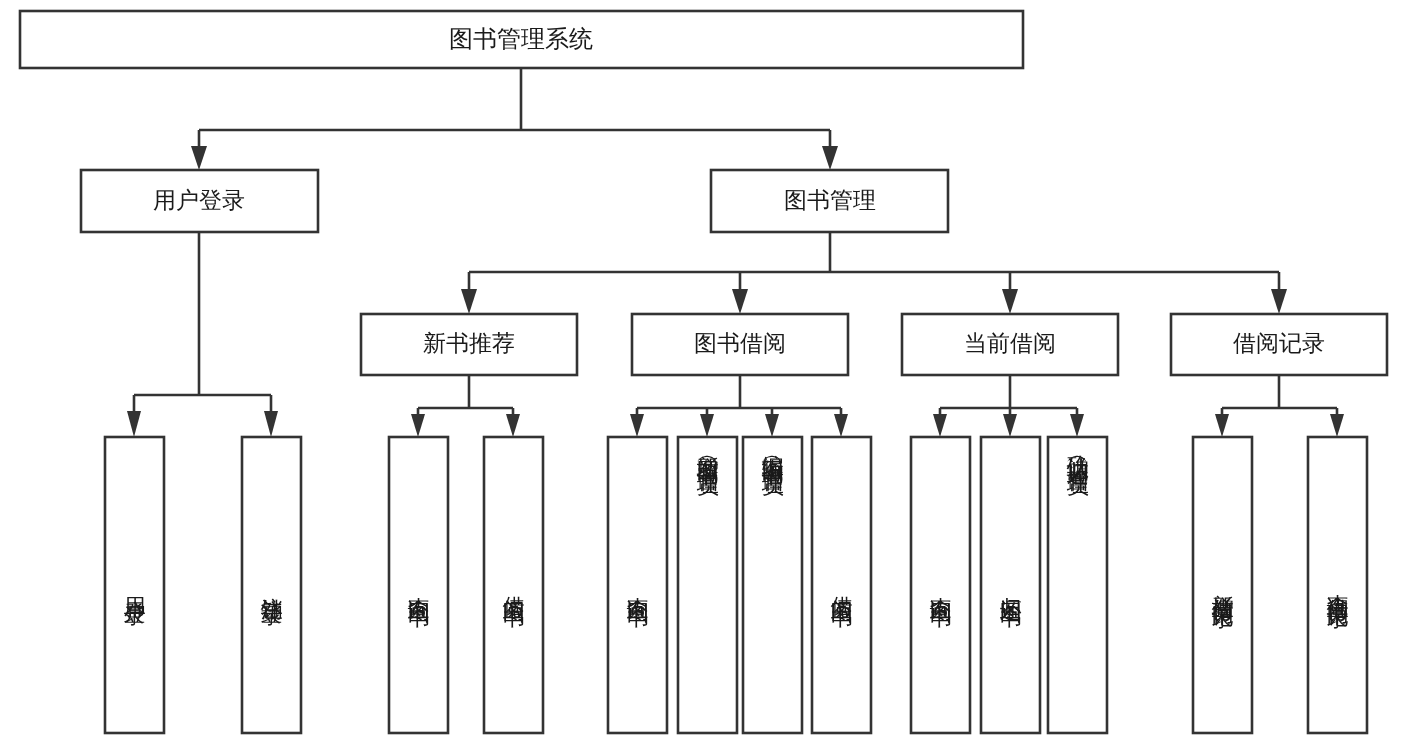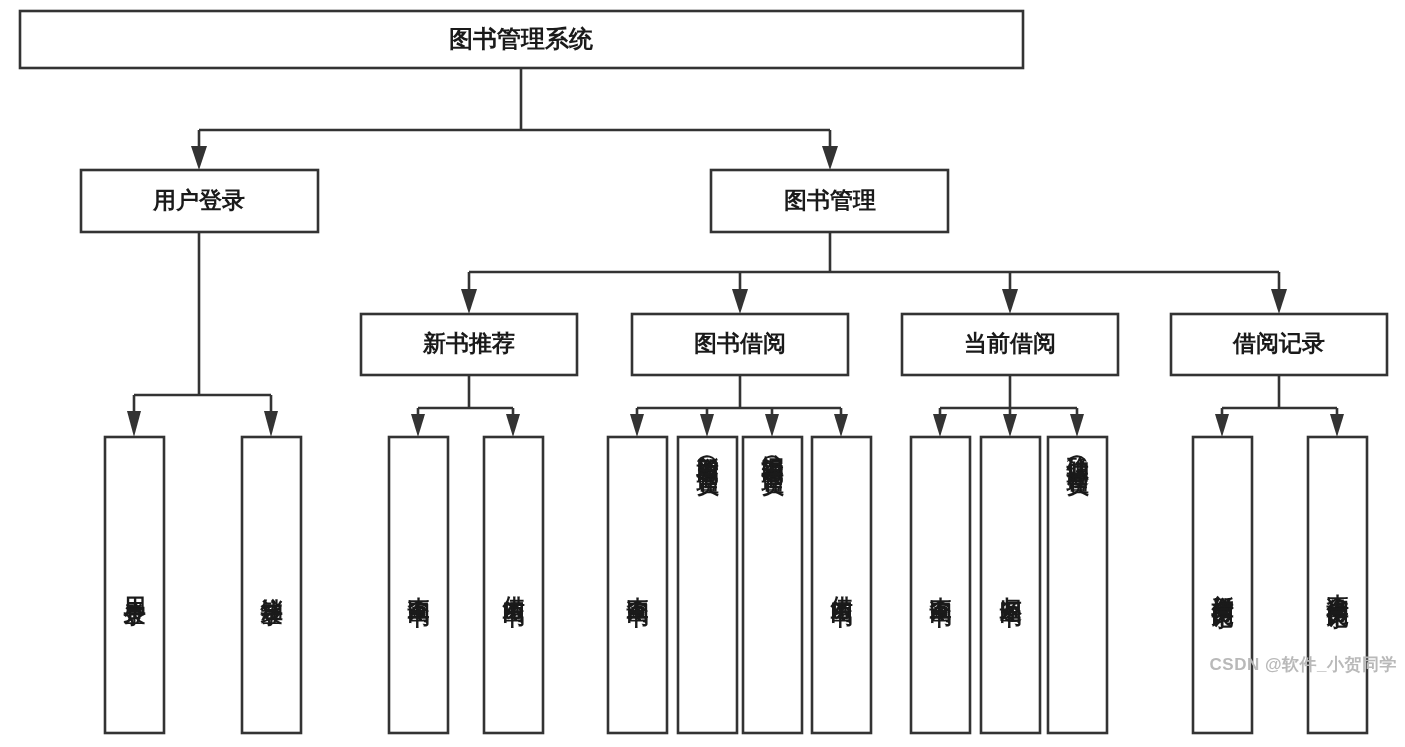--- a/index.html
+++ b/index.html
@@ -11,21 +11,20 @@
     width: 1405px;
     height: 747px;
     font-family: "Liberation Sans", "DejaVu Sans", sans-serif;
     overflow: hidden;
   }
   #diagram-root {
     position: relative;
     width: 1405px;
     height: 680px;
     background: #ffffff;
-    font-weight: bold;
   }
   svg.flow {
     position: absolute;
     left: 0;
     top: 0;
     width: 1405px;
     height: 747px;
     display: block;
   }
   .node-rect {
@@ -243,15 +242,14 @@
     <span class="vlabel">确认归还（管理员）</span>
   </div>
 
   <div class="vlabel-wrap" style="left:1193px; top:437px; width:59px; height:296px;">
     <span class="vlabel">新增借阅记录</span>
   </div>
   <div class="vlabel-wrap" style="left:1308px; top:437px; width:59px; height:296px;">
     <span class="vlabel">查询借阅记录</span>
   </div>
 
-  <div id="watermark">CSDN @软件_小贺同学</div>
 
 </div>
 
 </body></html>

